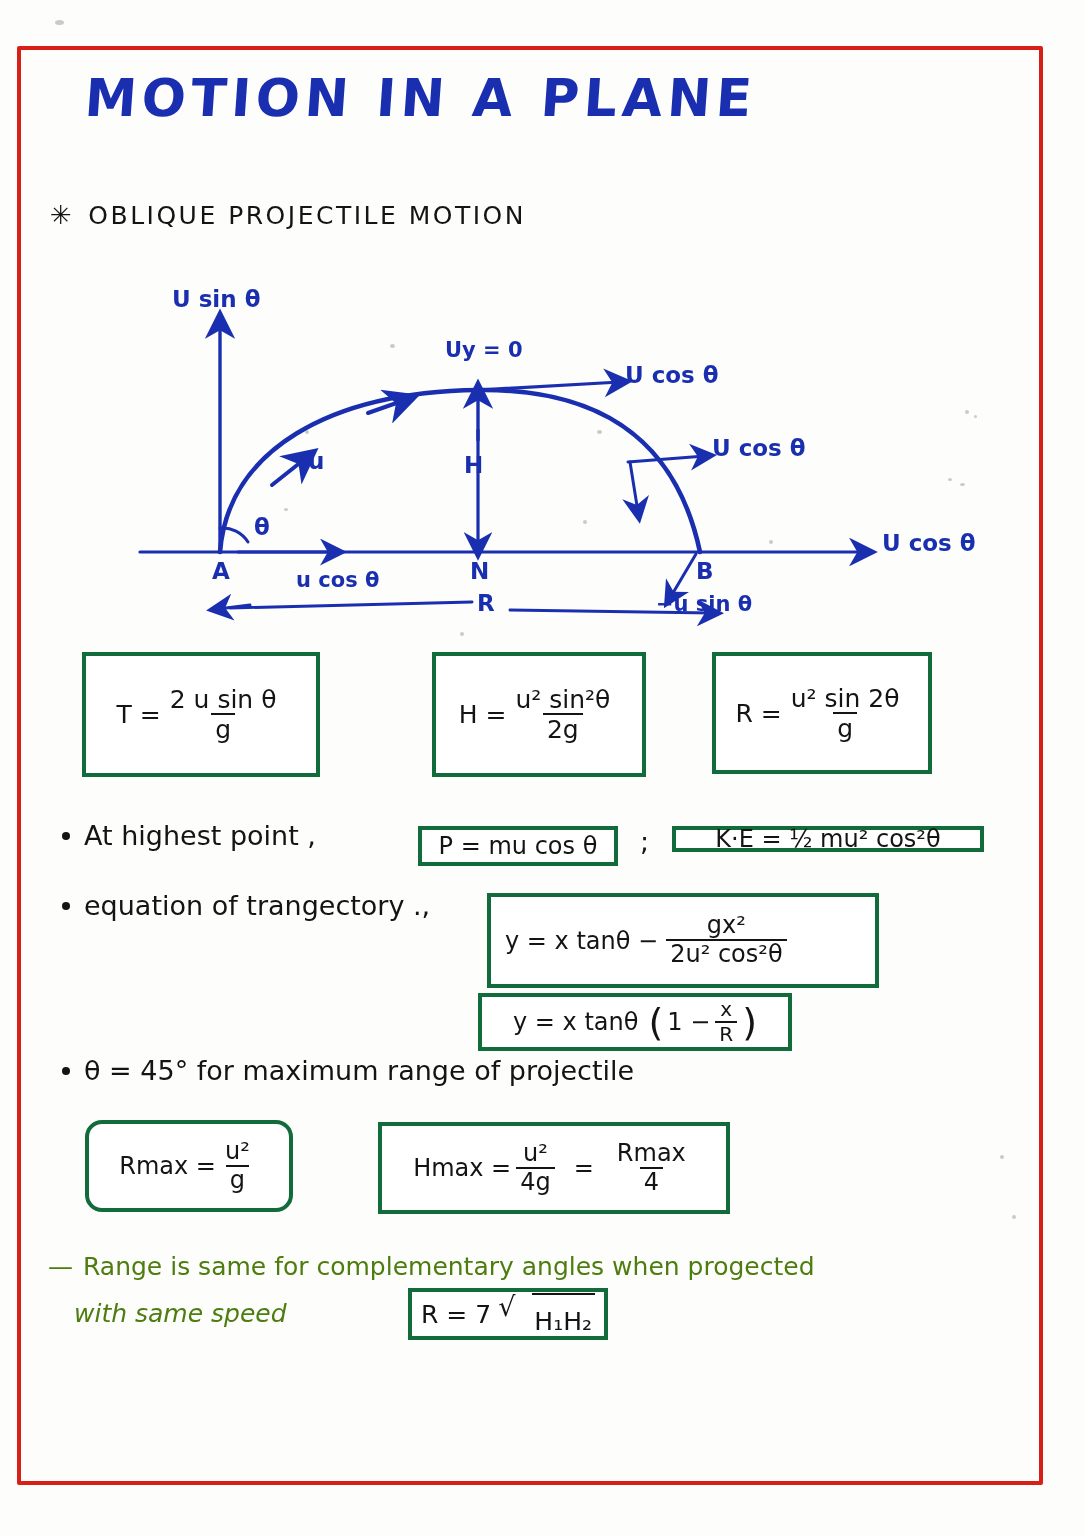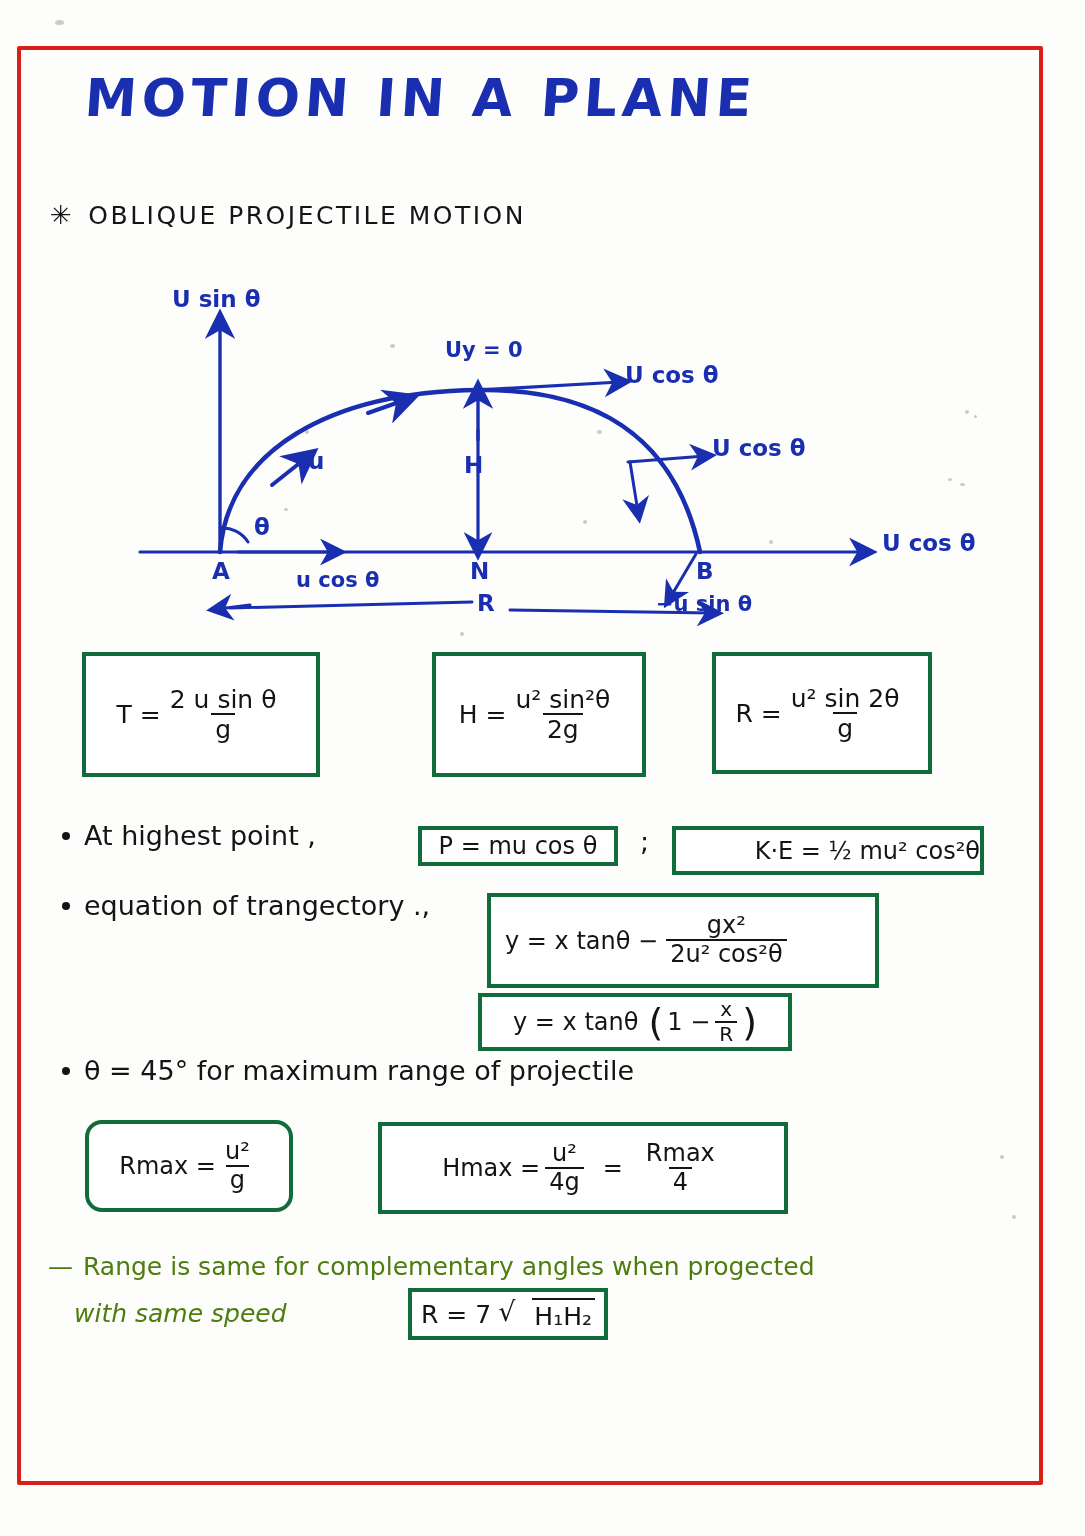--- a/index.html
+++ b/index.html
@@ -124,21 +124,21 @@
     color: #4d7c0f;
     font-size: 25px;
     line-height: 1.55;
   }
   .sqrt-wrap {
     display: inline-flex;
     align-items: flex-start;
   }
   .sqrt-body {
     border-top: 2px solid #141414;
-    padding: 2px 3px 0 2px;
+    padding: 12px 3px 0 2px;
     margin-left: 17px;
   }
 </style>
 </head>
 <body>
 
 <div class="page">
 
   <div class="speck" style="left:390px;top:344px;width:5px;height:4px;"></div>
   <div class="speck" style="left:305px;top:430px;width:4px;height:4px;"></div>
@@ -242,21 +242,21 @@
     </span>
   </div>
 
   <div class="bullet-line" style="left:62px;top:820px;">
     <span class="dot"></span><span>At highest point ,</span>
   </div>
   <div class="gbox" style="left:418px;top:826px;width:200px;height:40px;font-size:24px;">
     <span>P = mu cos θ</span>
   </div>
   <div class="bullet-line" style="left:640px;top:826px;">;</div>
-  <div class="gbox" style="left:672px;top:826px;width:312px;height:49px;font-size:24px;justify-content:flex-end;">
+  <div class="gbox" style="left:672px;top:826px;width:312px;height:26px;font-size:24px;">
     <span>K·E = ½ mu² cos²θ</span>
   </div>
 
   <div class="bullet-line" style="left:62px;top:890px;">
     <span class="dot"></span><span>equation of trangectory .,</span>
   </div>
   <div class="gbox" style="left:487px;top:893px;width:392px;height:95px;font-size:24px;justify-content:flex-start;padding-left:14px;">
     <span>y = x tanθ  −</span>
     <span class="frac" style="margin-left:8px;align-items:center;">
       <span class="num">gx²</span>
@@ -279,21 +279,21 @@
   </div>
 
   <div class="gbox" style="left:85px;top:1120px;width:208px;height:92px;font-size:24px;border-radius:17px;">
     <span>Rmax =</span>
     <span class="frac">
       <span class="num">u²</span>
       <span class="den">g</span>
     </span>
   </div>
 
-  <div class="gbox" style="left:378px;top:1122px;width:410px;height:92px;font-size:24px;">
+  <div class="gbox" style="left:378px;top:1122px;width:352px;height:92px;font-size:24px;">
     <span>Hmax =</span>
     <span class="frac">
       <span class="num">u²</span>
       <span class="den">4g</span>
     </span>
     <span style="margin:0 14px;">=</span>
     <span class="frac">
       <span class="num">Rmax</span>
       <span class="den">4</span>
     </span>

